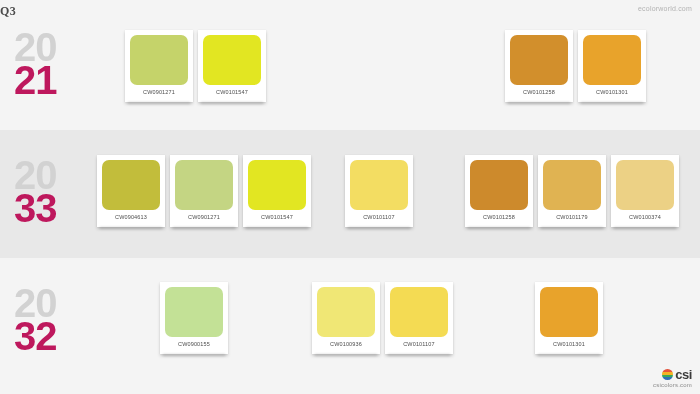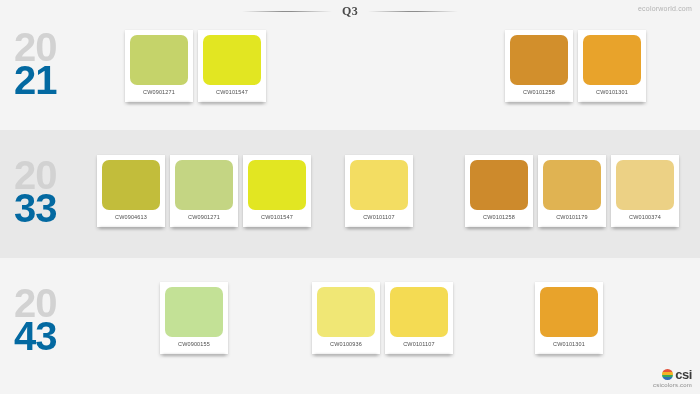--- a/index.html
+++ b/index.html
@@ -8,21 +8,21 @@
     background:#f4f4f4;
     font-family:"Liberation Sans", sans-serif;
     position:relative;
   }
   .page{position:relative;width:700px;height:394px;background:#f4f4f4;}
 
   
   .header{position:absolute;left:0;top:0;width:700px;height:22px;}
   .title-wrap{
     position:absolute;left:0;top:2px;width:700px;height:18px;
-    display:flex;align-items:center;justify-content:center;gap:10px;
+    display:flex;justify-content:center;gap:10px;flex-direction:column;
   }
   .rule{
     width:90px;height:1px;
     background:linear-gradient(90deg,rgba(140,140,140,0) 0%,#8d8d8d 45%,#8d8d8d 55%,rgba(140,140,140,0) 100%);
   }
   .title{
     font-family:"Liberation Serif", serif;
     font-size:12px;font-weight:700;color:#4a4a4a;letter-spacing:.3px;
     white-space:nowrap;
   }
@@ -38,21 +38,21 @@
   .band.b3{top:258px;height:136px;background:#f4f4f4;}
 
   .year{
     position:absolute;left:14px;width:72px;
     line-height:0.82;
     font-family:"Liberation Sans", sans-serif;
     font-weight:700;font-size:40px;letter-spacing:-1px;
     user-select:none;
   }
   .year .c{display:block;color:#d2d2d2;margin-top:7px;}
-  .year .y{display:block;color:#0369a1;}
+  .year .y{display:block;color:#be185d;}
 
   
   .row{position:absolute;left:0;width:700px;height:100px;display:block;}
   .group{position:absolute;display:flex;gap:5px;align-items:flex-start;}
 
   .card{
     position:relative;
     width:68px;height:72px;
     background:#ffffff;
     box-sizing:border-box;
@@ -118,21 +118,21 @@
   <div class="year" style="top:24px;">
     <span class="c">20</span>
     <span class="y">21</span>
   </div>
   <div class="year" style="top:152px;">
     <span class="c">20</span>
     <span class="y">33</span>
   </div>
   <div class="year" style="top:280px;">
     <span class="c">20</span>
-    <span class="y">43</span>
+    <span class="y">32</span>
   </div>
 
   <div class="row" id="row-0" style="top:30px;">
       <div class="group" style="left: 125px;">
         <div class="card">
           <div class="chip" style="background: rgb(197, 211, 106);"></div>
           <div class="code">CW0901271</div>
         </div>
         <div class="card">
           <div class="chip" style="background: rgb(226, 230, 34);"></div>

